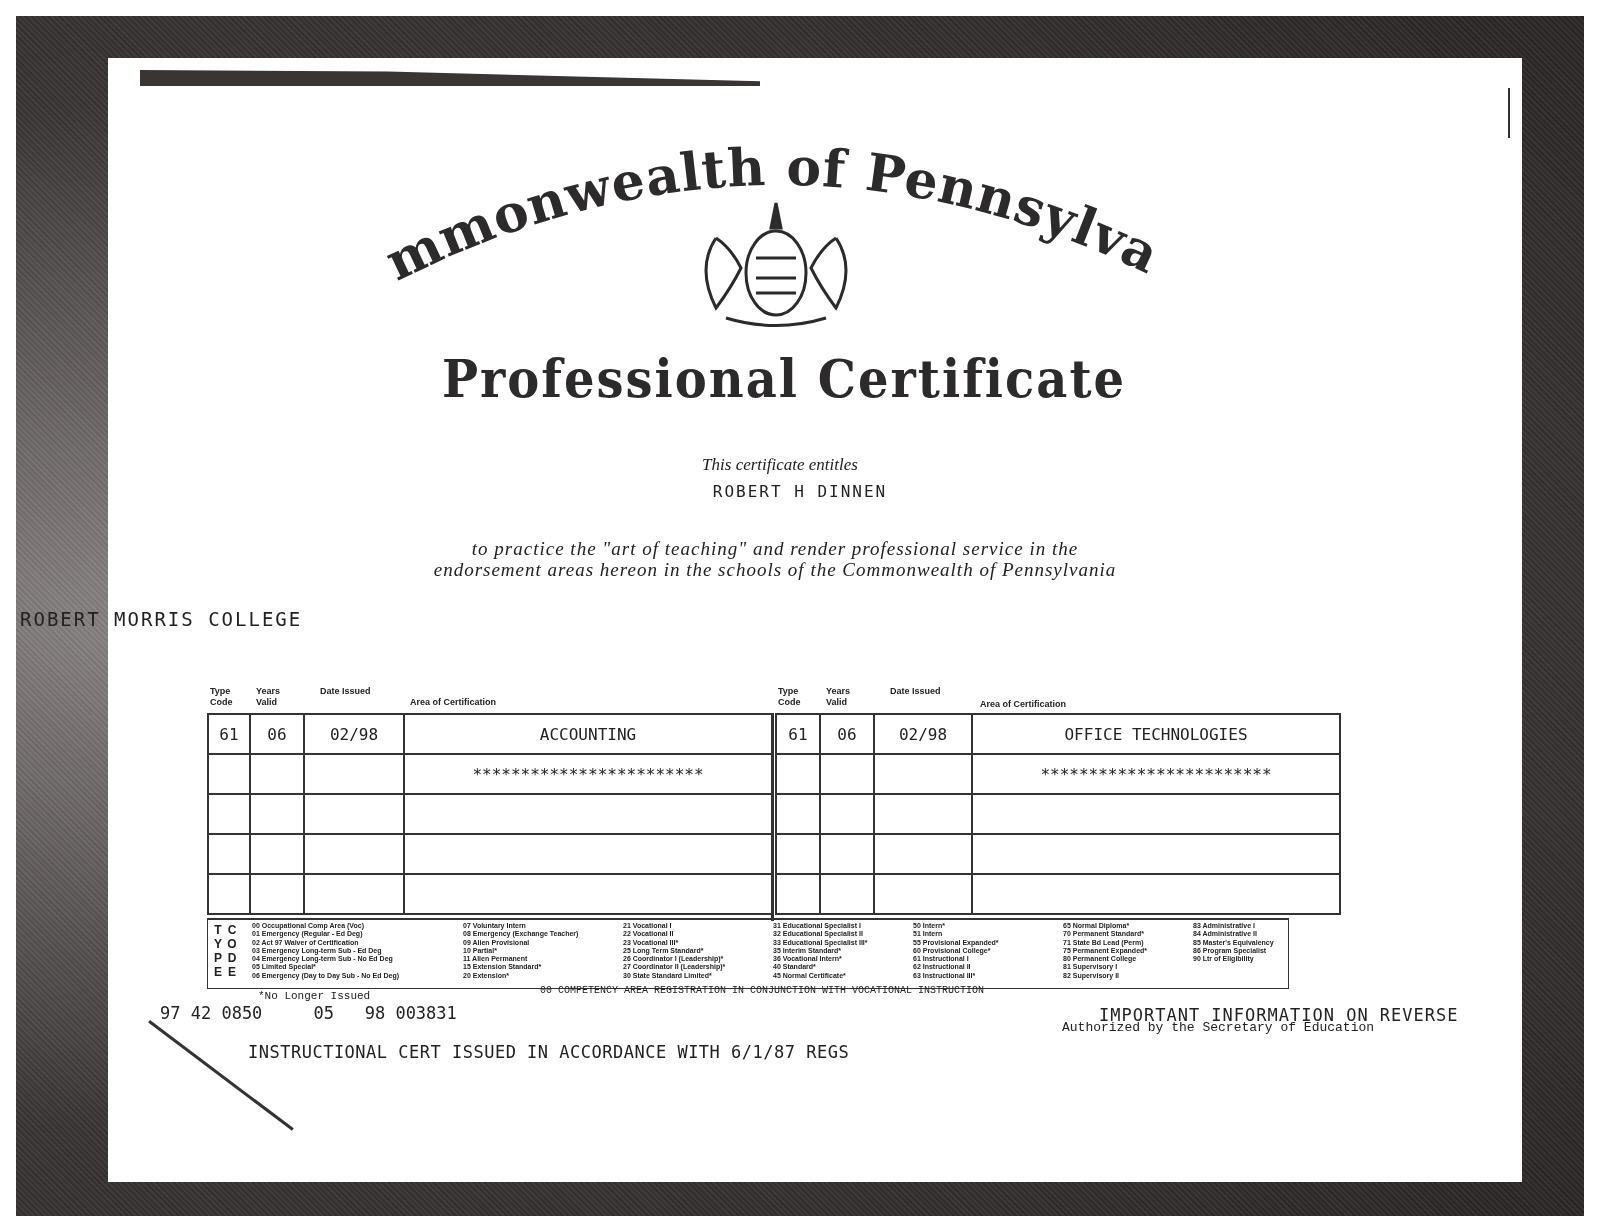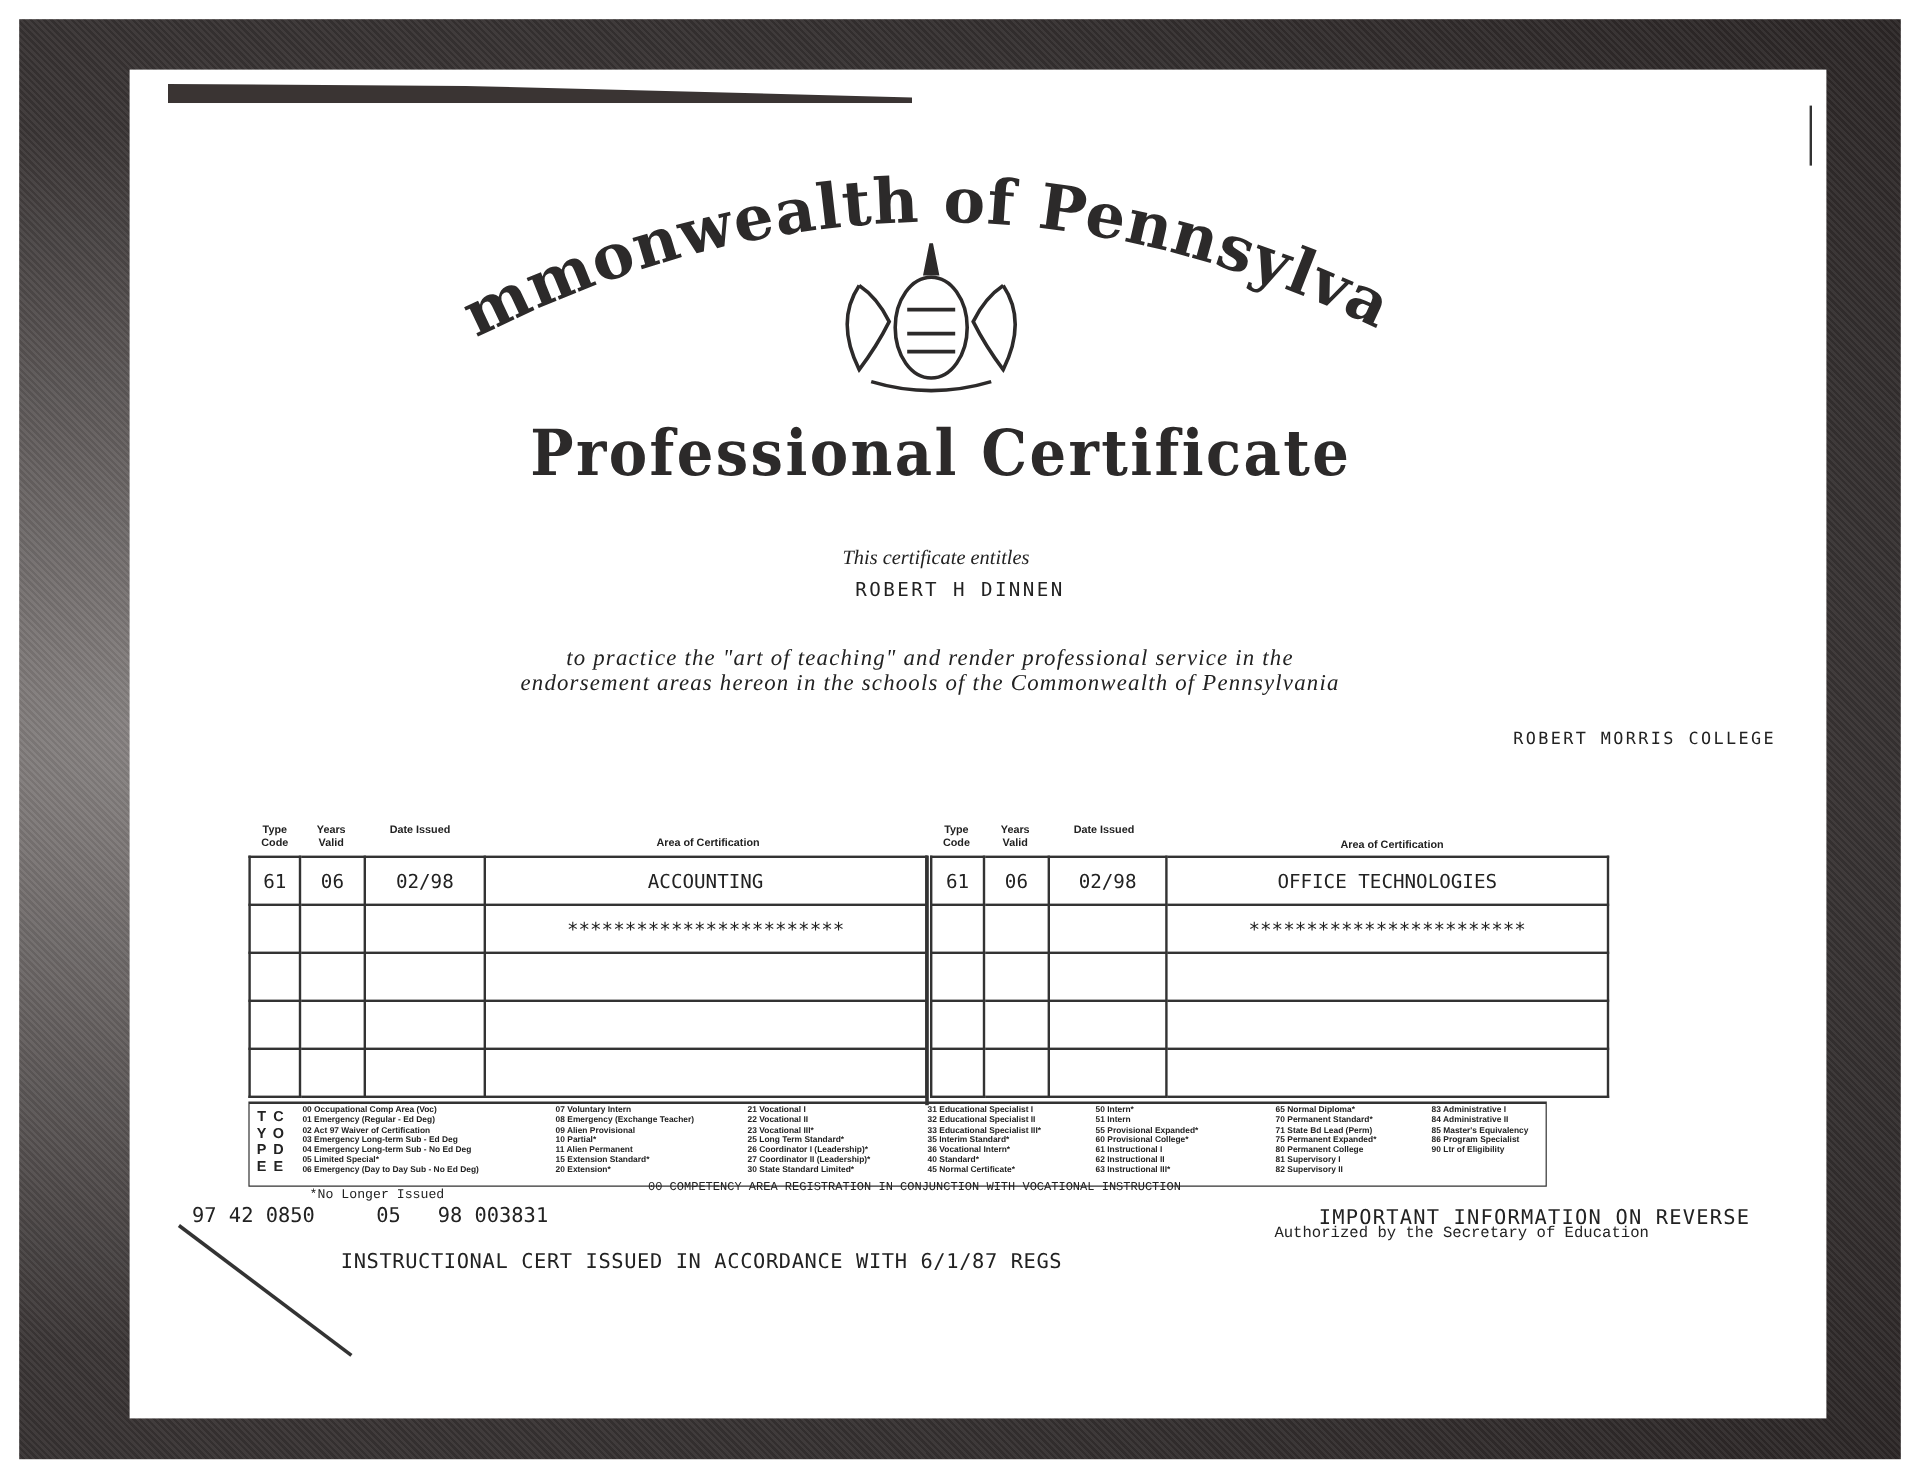--- a/index.html
+++ b/index.html
@@ -16,22 +16,22 @@
   .gothic{font-family:"DejaVu Serif",serif;font-weight:bold;color:#2c2a2a;position:absolute;}
   .arc-title{position:absolute;left:380px;top:130px;width:800px;height:160px;}
   .arc-title svg{width:100%;height:100%;}
   .seal{position:absolute;left:686px;top:198px;width:180px;height:130px;}
   .cert-title{left:0;width:1568px;top:350px;text-align:center;font-size:48px;letter-spacing:2px;font-family:"DejaVu Serif",serif;font-weight:bold;transform:scaleY(1.1);}
   .ital{font-family:"Liberation Serif",serif;font-style:italic;color:#222;position:absolute;text-align:center;}
   .mono{font-family:"DejaVu Sans Mono",monospace;color:#222;position:absolute;padding-left:20px;}
   .entitles{left:0;width:1560px;top:455px;font-size:17px;}
   .name{left:0;width:1560px;top:482px;font-size:16px;text-align:center;letter-spacing:2px;}
   .practice{left:380px;width:790px;top:538px;font-size:19px;line-height:21px;letter-spacing:1px;}
-  .college{left:0;width:1460px;top:608px;font-size:14px;text-align:right;letter-spacing:2px;}
-  .hdr{position:absolute;font-size:9px;text-align:center;line-height:11px;color:#222;font-weight:bold;}
+  .college{left:0;width:1460px;top:608px;font-size:19px;text-align:left;letter-spacing:2px;}
+  .hdr{position:absolute;font-size:9px;line-height:11px;color:#222;font-weight:bold;}
   table.grid{position:absolute;border-collapse:collapse;font-family:"DejaVu Sans Mono",monospace;}
   table.grid td{border:2px solid #333;height:38px;padding:0;font-size:16px;text-align:center;}
   .stars{font-size:12px;letter-spacing:0px;}
   .divider{position:absolute;left:771px;top:713px;width:3px;height:208px;background:#333;}
   .legend{position:absolute;left:207px;top:918px;width:1080px;height:68px;border:1px solid #333;border-top:2px solid #333;}
   .legend .tc{position:absolute;left:4px;top:3px;width:34px;font-size:12px;font-weight:bold;line-height:11px;}
   .legend .col{position:absolute;top:2px;font-size:7px;line-height:8.3px;font-weight:bold;white-space:nowrap;}
   .small{position:absolute;font-size:11px;font-family:Liberation Mono, monospace;}
   .diag{position:absolute;left:150px;top:1020px;width:180px;height:3px;background:#333;transform-origin:0 0;transform:rotate(37deg);}
 </style>
@@ -237,15 +237,15 @@
       <div>86 Program Specialist</div>
       <div>90 Ltr of Eligibility</div>
   </div>
 </div>
 
 <div class="small" style="left:540px;top:985px;font-size:10px;">00 COMPETENCY AREA REGISTRATION IN CONJUNCTION WITH VOCATIONAL INSTRUCTION</div>
 <div class="small" style="left:258px;top:990px;font-size:11px;">*No Longer Issued</div>
 
 <div class="mono" style="left:140px;top:1003px;font-size:17px;white-space:pre;">97 42 0850     05   98 003831</div>
 <div class="mono" style="left:1043px;top:1005px;font-size:17px;letter-spacing:1px;margin-left:36px;">IMPORTANT INFORMATION ON REVERSE</div>
-<div class="mono" style="left:228px;top:1042px;font-size:17px;letter-spacing:0.5px;margin-left:36px;">INSTRUCTIONAL CERT ISSUED IN ACCORDANCE WITH 6/1/87 REGS</div>
+<div class="mono" style="left:228px;top:1042px;font-size:17px;letter-spacing:0.5px;">INSTRUCTIONAL CERT ISSUED IN ACCORDANCE WITH 6/1/87 REGS</div>
 <div class="small" style="left:1062px;top:1020px;font-size:13px;">Authorized by the Secretary of Education</div>
 <div class="diag"></div>
 
 </body></html>

